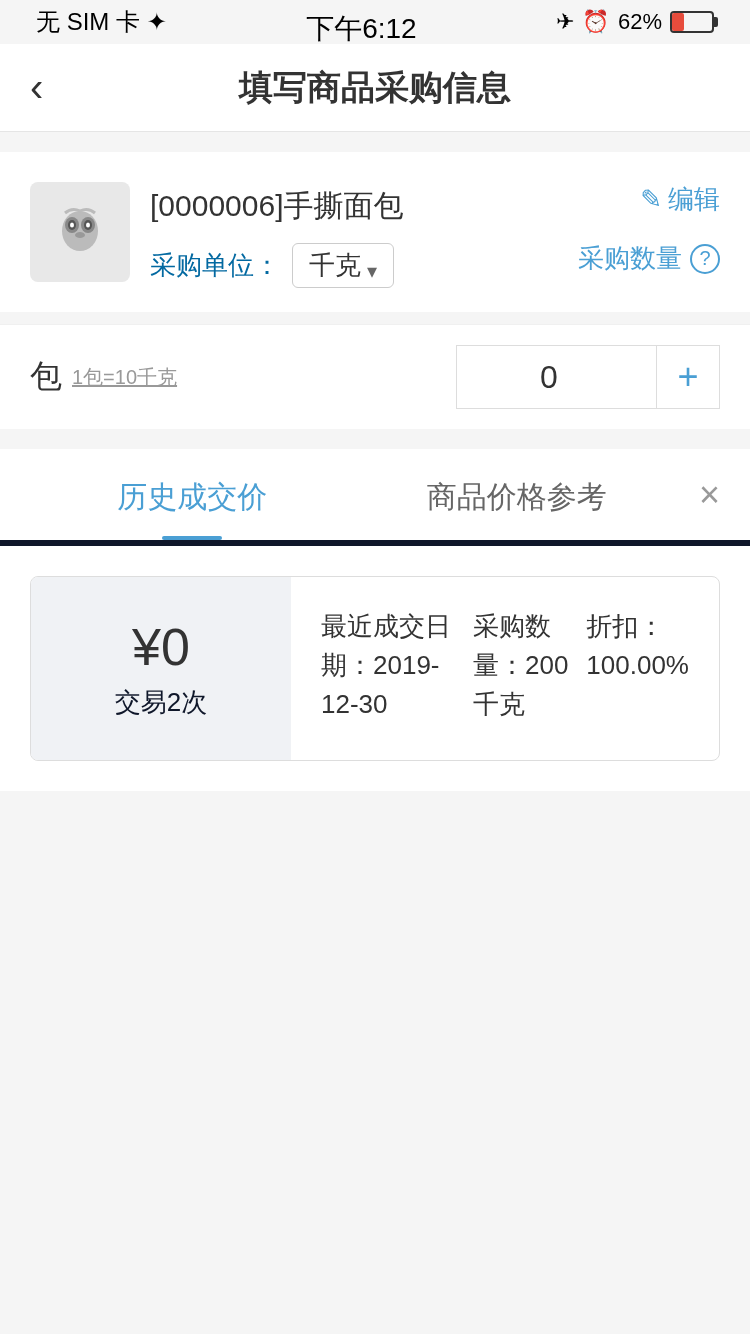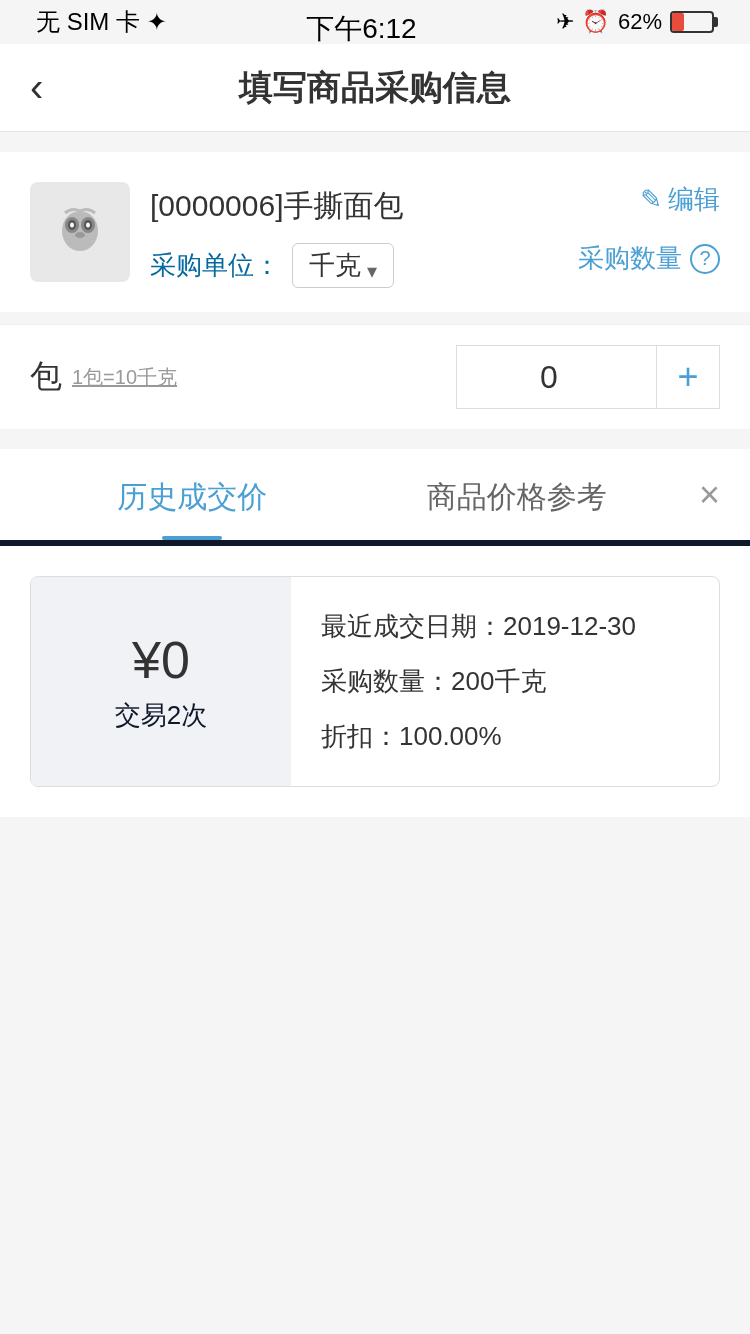--- a/index.html
+++ b/index.html
@@ -313,21 +313,21 @@
     }
     .price-count {
       font-size: 26px;
       color: #0f172a;
       margin-top: 8px;
     }
     .price-card-right {
       flex: 1;
       padding: 30px 30px;
       display: flex;
-      flex-direction: column;
+      flex-direction: row;
       gap: 16px;
     }
     .price-detail-row {
       font-size: 26px;
       color: #333;
       line-height: 1.5;
     }
 
     
     .content-spacer {

